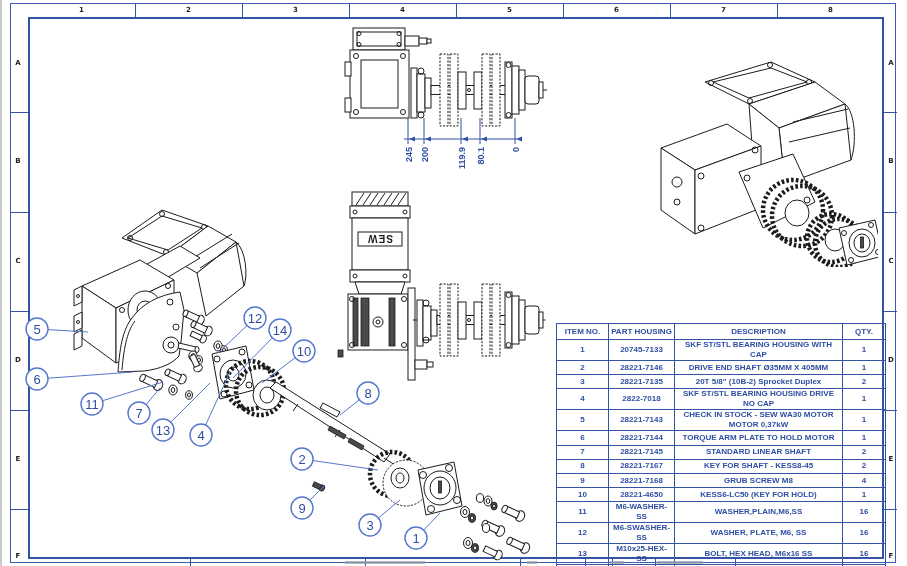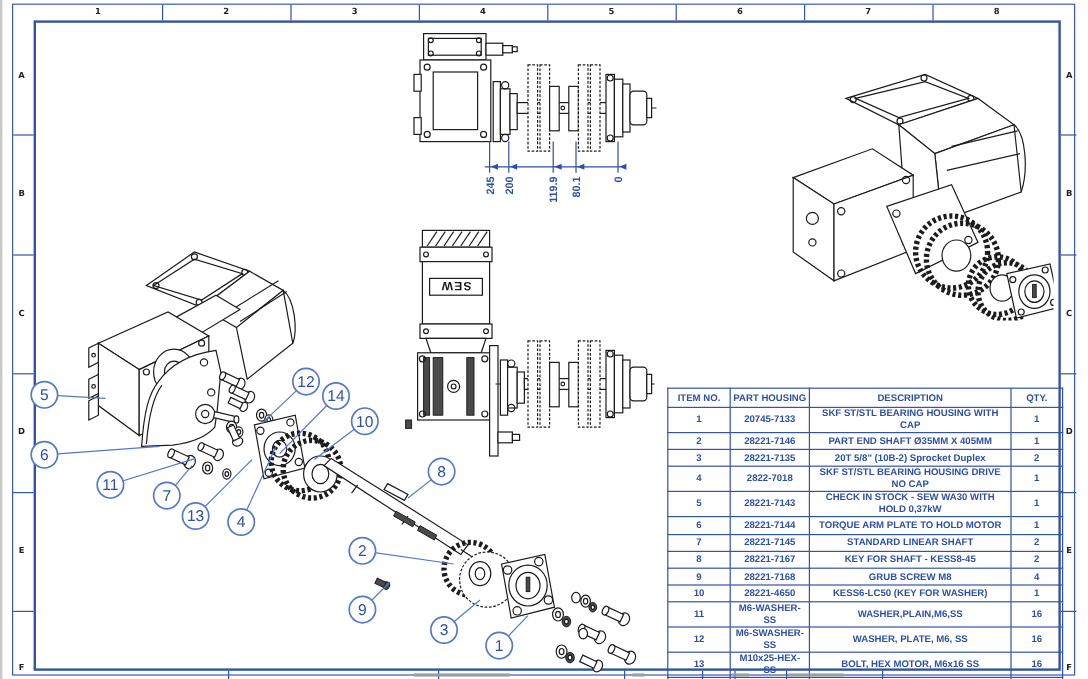--- a/index.html
+++ b/index.html
@@ -448,39 +448,39 @@
     <tbody id="bom-body">
         <tr>
           <td>1</td>
           <td>20745-7133</td>
           <td>SKF ST/STL BEARING HOUSING WITH CAP</td>
           <td>1</td>
         </tr>
         <tr>
           <td>2</td>
           <td>28221-7146</td>
-          <td>PART END SHAFT Ø35MM X 405MM</td>
+          <td>DRIVE END SHAFT Ø35MM X 405MM</td>
           <td>1</td>
         </tr>
         <tr>
           <td>3</td>
           <td>28221-7135</td>
           <td>20T 5/8" (10B-2) Sprocket Duplex</td>
           <td>2</td>
         </tr>
         <tr>
           <td>4</td>
           <td>2822-7018</td>
           <td>SKF ST/STL BEARING HOUSING DRIVE NO CAP</td>
           <td>1</td>
         </tr>
         <tr>
           <td>5</td>
           <td>28221-7143</td>
-          <td>CHECK IN STOCK -  SEW WA30 WITH HOLD 0,37kW</td>
+          <td>CHECK IN STOCK -  SEW WA30 MOTOR MOTOR 0,37kW</td>
           <td>1</td>
         </tr>
         <tr>
           <td>6</td>
           <td>28221-7144</td>
           <td>TORQUE ARM PLATE TO HOLD MOTOR</td>
           <td>1</td>
         </tr>
         <tr>
           <td>7</td>
@@ -496,39 +496,39 @@
         </tr>
         <tr>
           <td>9</td>
           <td>28221-7168</td>
           <td>GRUB SCREW M8</td>
           <td>4</td>
         </tr>
         <tr>
           <td>10</td>
           <td>28221-4650</td>
-          <td>KESS6-LC50 (KEY FOR WASHER)</td>
+          <td>KESS6-LC50 (KEY FOR HOLD)</td>
           <td>1</td>
         </tr>
         <tr>
           <td>11</td>
           <td>M6-WASHER-SS</td>
           <td>WASHER,PLAIN,M6,SS</td>
           <td>16</td>
         </tr>
         <tr>
           <td>12</td>
           <td>M6-SWASHER-SS</td>
           <td>WASHER, PLATE, M6, SS</td>
           <td>16</td>
         </tr>
         <tr>
           <td>13</td>
           <td>M10x25-HEX-SS</td>
-          <td>BOLT, HEX MOTOR, M6x16 SS</td>
+          <td>BOLT, HEX HEAD, M6x16 SS</td>
           <td>16</td>
         </tr>
         <tr>
           <td>14</td>
           <td>M10-NUT-HEX-SS</td>
           <td>NUT, HEX, 10, SS</td>
           <td>8</td>
         </tr>
       </tbody>
   </table>

